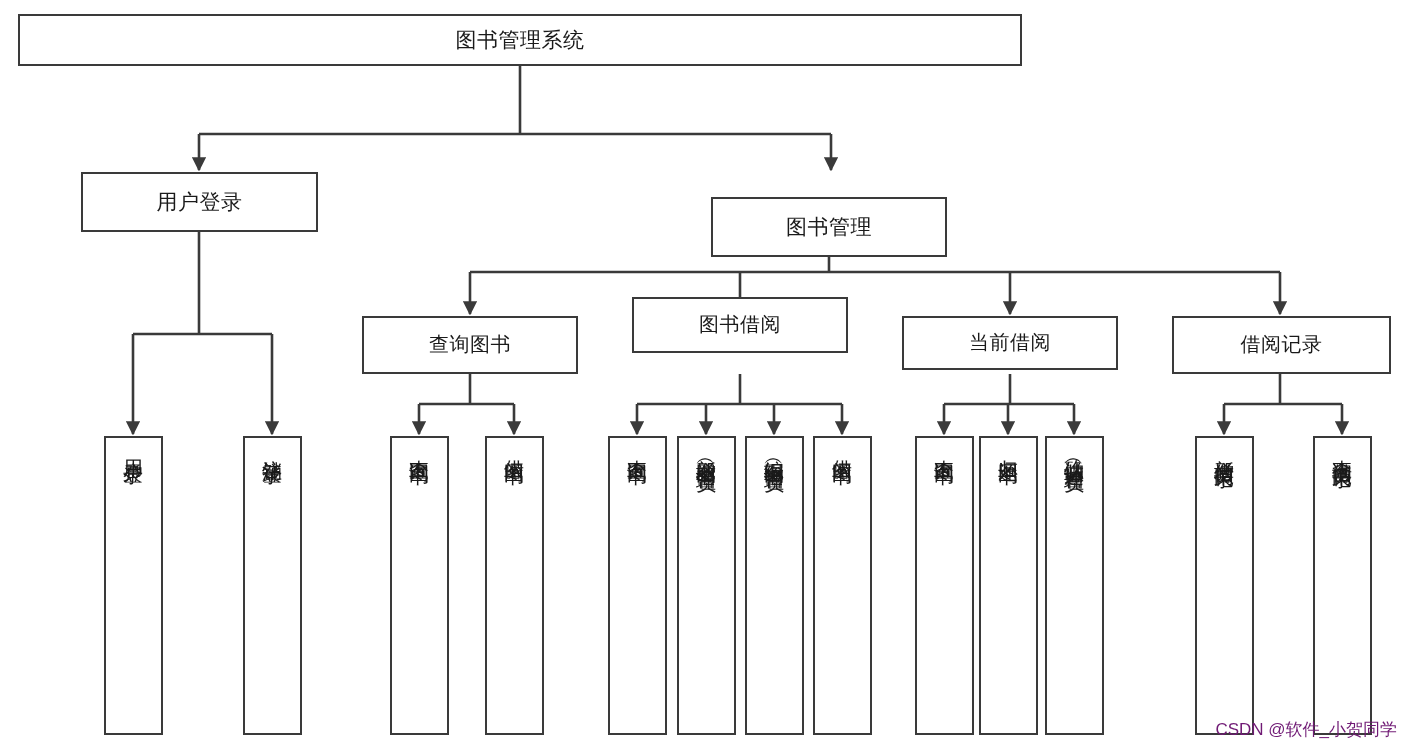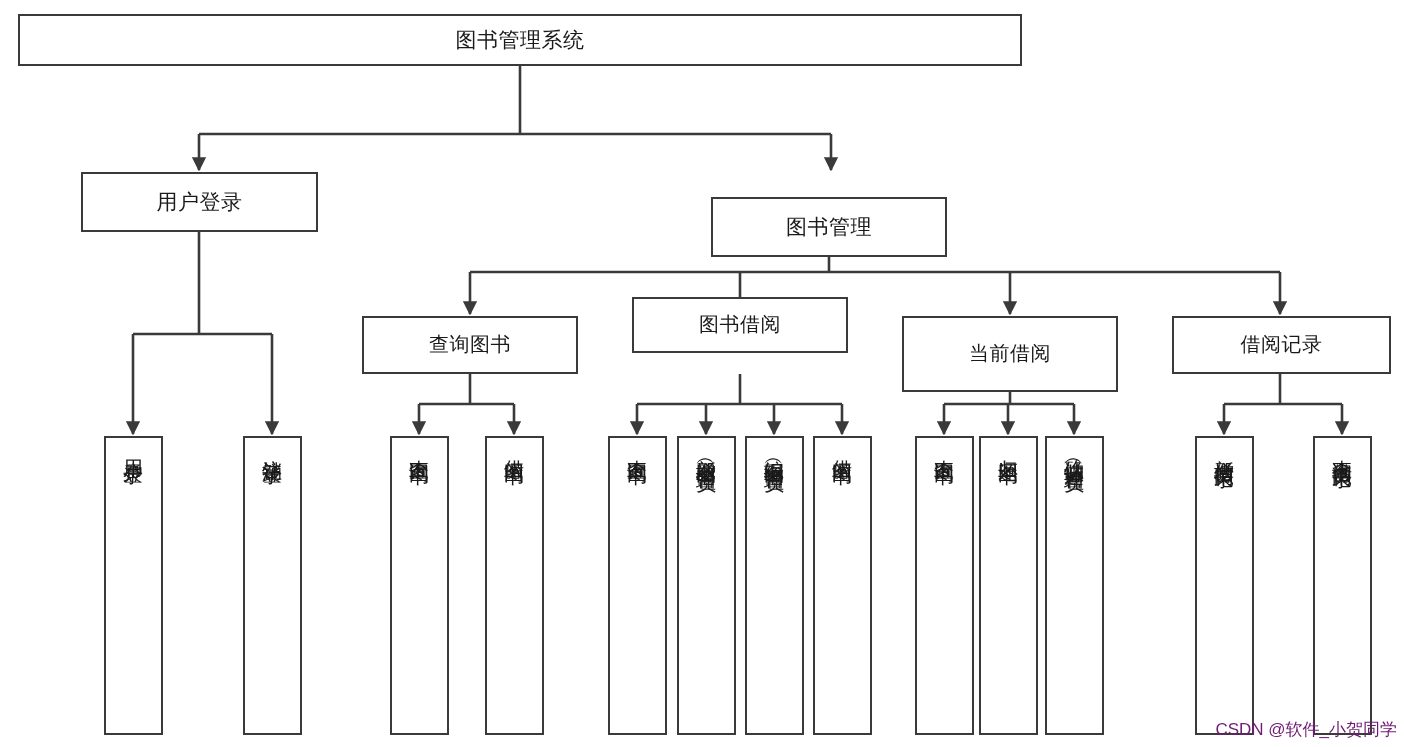--- a/index.html
+++ b/index.html
@@ -143,21 +143,21 @@
   </div>
 
   <div class="node level3" style="left:362px; top:316px; width:216px; height:58px;">
     <span class="node-label">查询图书</span>
   </div>
 
   <div class="node level3" style="left:632px; top:297px; width:216px; height:56px;">
     <span class="node-label">图书借阅</span>
   </div>
 
-  <div class="node level3" style="left:902px; top:316px; width:216px; height:76px;">
+  <div class="node level3" style="left:902px; top:316px; width:216px; height:54px;">
     <span class="node-label">当前借阅</span>
   </div>
 
   <div class="node level3" style="left:1172px; top:316px; width:219px; height:58px;">
     <span class="node-label">借阅记录</span>
   </div>
 
   <div class="node leaf" style="left:104px; top:436px; width:59px; height:299px;">
     <span class="node-label">用户登录</span>
   </div>

